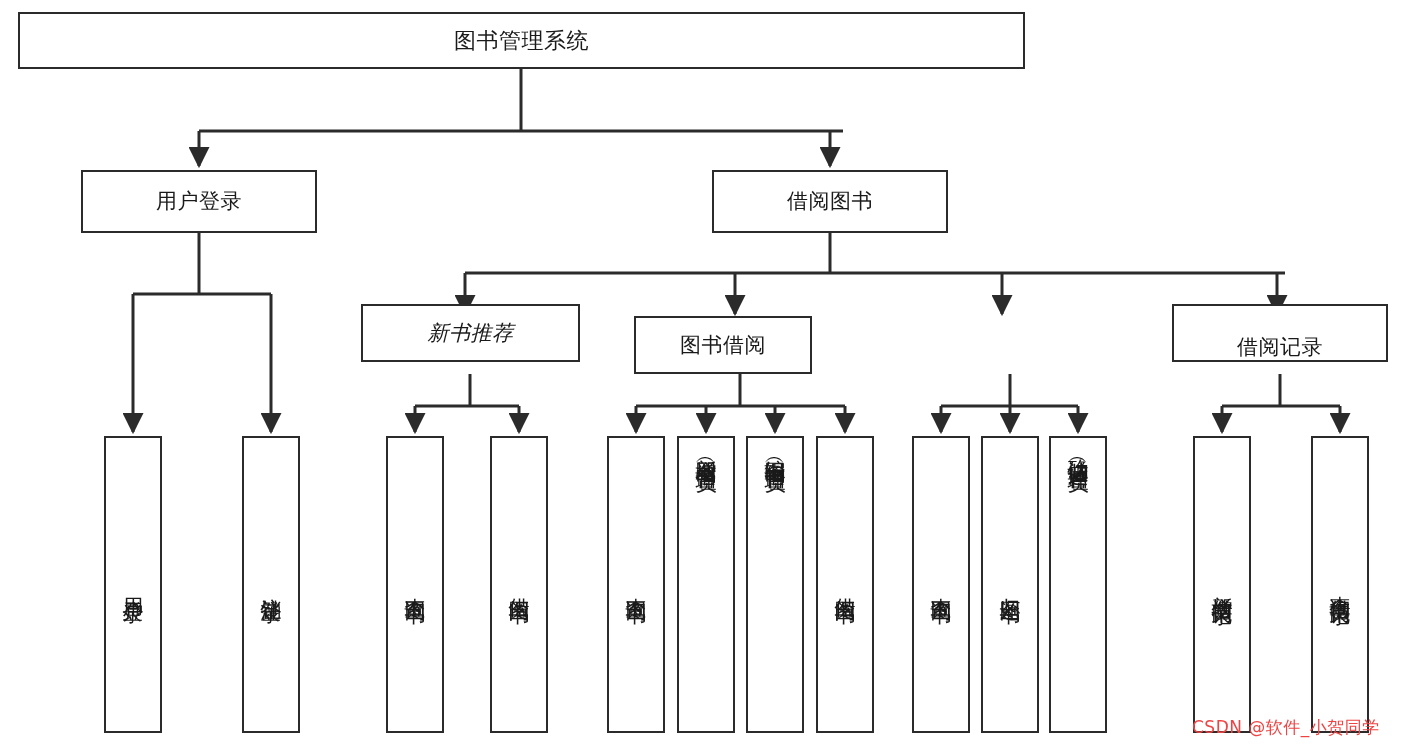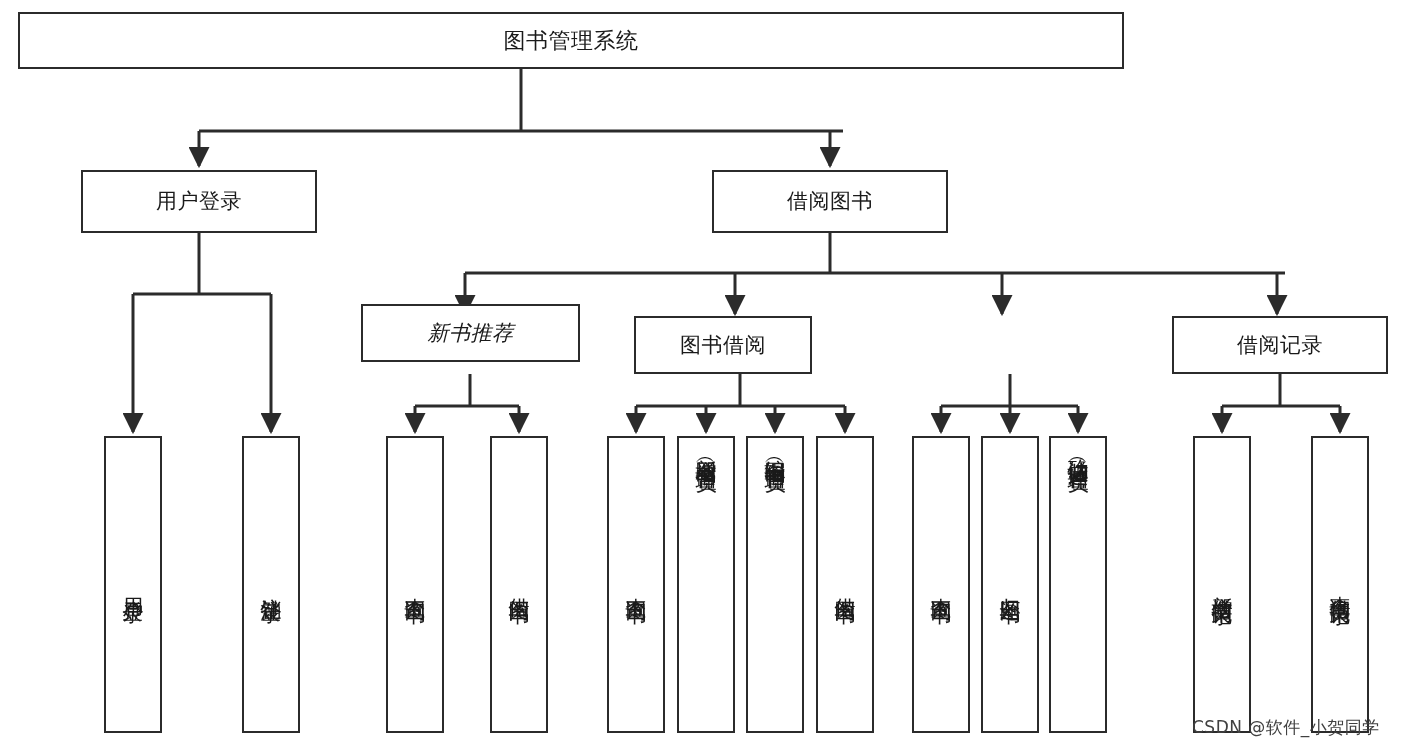--- a/index.html
+++ b/index.html
@@ -63,21 +63,21 @@
     letter-spacing: 2px;
     white-space: nowrap;
   }
   .v-node.centered {
     align-items: center;
     padding-top: 0;
   }
   .watermark {
     position: absolute;
     font-size: 17px;
-    color: #404040;
+    color: #ef4444;
     letter-spacing: 0.5px;
     white-space: nowrap;
     user-select: none;
   }
 </style>
 </head>
 <body>
 
 <div id="canvas">
 
@@ -124,42 +124,42 @@
       <path d="M 1010 406 L 1010 432" marker-end="url(#arrow)"></path>
       <path d="M 1078 406 L 1078 432" marker-end="url(#arrow)"></path>
 
       <path d="M 1280 374 L 1280 406"></path>
       <path d="M 1222 406 L 1340 406"></path>
       <path d="M 1222 406 L 1222 432" marker-end="url(#arrow)"></path>
       <path d="M 1340 406 L 1340 432" marker-end="url(#arrow)"></path>
     </g>
   </svg>
 
-  <div class="node h-node root" style="left:18px; top:12px; width:1106px; height:57px;">
+  <div class="node h-node root" style="left:18px; top:12px; width:1007px; height:57px;">
     <span class="lbl">图书管理系统</span>
   </div>
 
   <div class="node h-node" style="left:81px; top:170px; width:236px; height:63px;">
     <span class="lbl">用户登录</span>
   </div>
 
   <div class="node h-node" style="left:712px; top:170px; width:236px; height:63px;">
     <span class="lbl">借阅图书</span>
   </div>
 
   <div class="node h-node" style="left:361px; top:304px; width:219px; height:58px;font-style:italic;">
     <span class="lbl">新书推荐</span>
   </div>
 
   <div class="node h-node" style="left:634px; top:316px; width:178px; height:58px;">
     <span class="lbl">图书借阅</span>
   </div>
 
 
-  <div class="node h-node" style="left:1172px; top:316px; width:216px; height:58px;">
+  <div class="node h-node" style="left:1172px; top:304px; width:216px; height:58px;align-items:flex-end;">
     <span class="lbl">借阅记录</span>
   </div>
 
   <div class="node v-node centered" style="left:104px; top:436px; width:58px; height:297px;">
     <span class="lbl">用户登录</span>
   </div>
 
   <div class="node v-node centered" style="left:242px; top:436px; width:58px; height:297px;">
     <span class="lbl">注销登录</span>
   </div>

